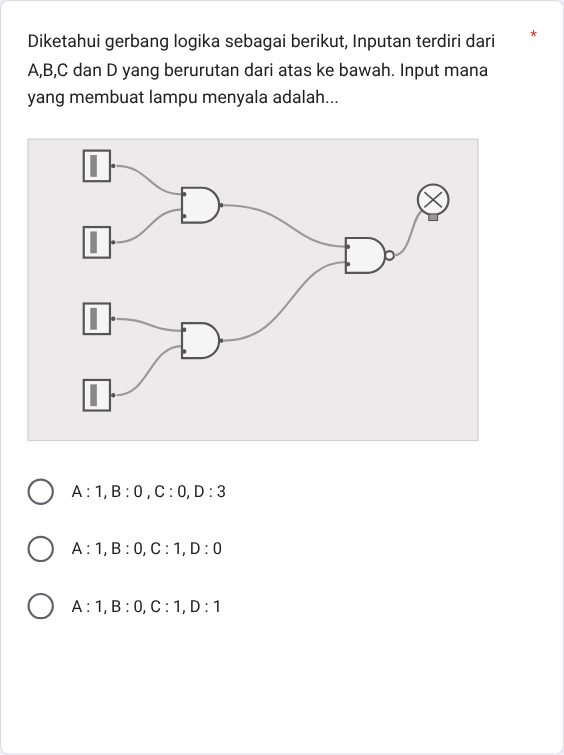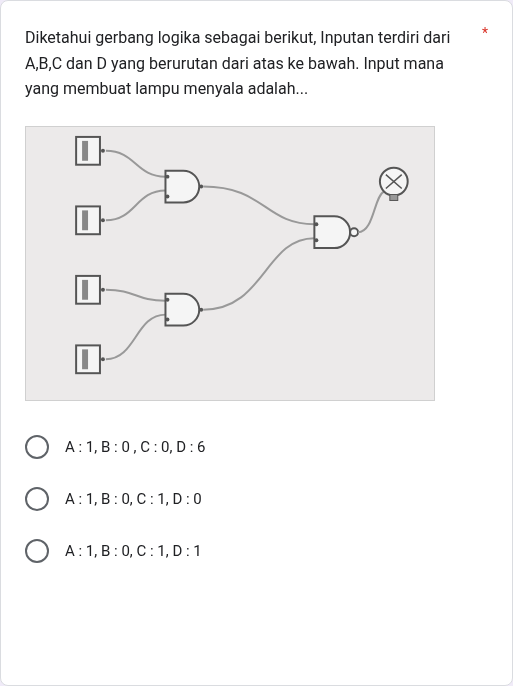--- a/index.html
+++ b/index.html
@@ -147,21 +147,21 @@
         <circle cx="370" cy="55" r="14" fill="#f5f5f5" stroke="#555" stroke-width="2"></circle>
         <path d="M 362 48 L 378 62 M 378 48 L 362 62" stroke="#555" stroke-width="1.5"></path>
         <rect x="366" y="68" width="8" height="6" fill="#999" stroke="#555" stroke-width="1"></rect>
       </g>
     </svg>
   </div>
 
   <div class="options">
     <div class="option">
       <div class="radio"></div>
-      <div class="option-label">A : 1, B : 0 , C : 0, D : 6</div>
+      <div class="option-label">A : 1, B : 0 , C : 0, D : 3</div>
     </div>
     <div class="option">
       <div class="radio"></div>
       <div class="option-label">A : 1, B : 0, C : 1, D : 0</div>
     </div>
     <div class="option">
       <div class="radio"></div>
       <div class="option-label">A : 1, B : 0, C : 1, D : 1</div>
     </div>
   </div>

